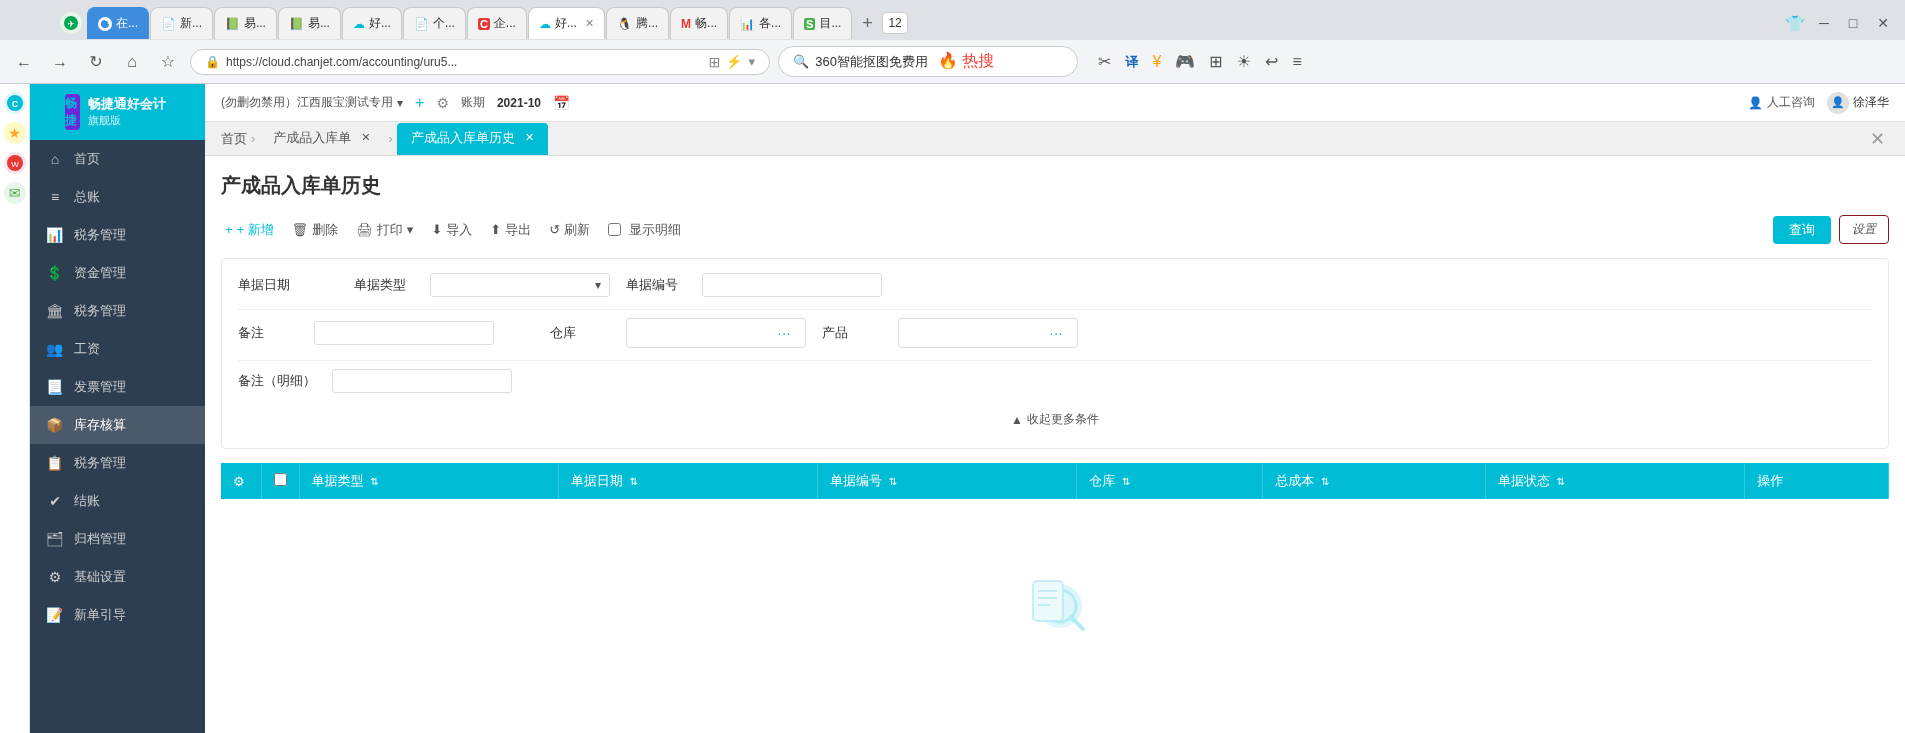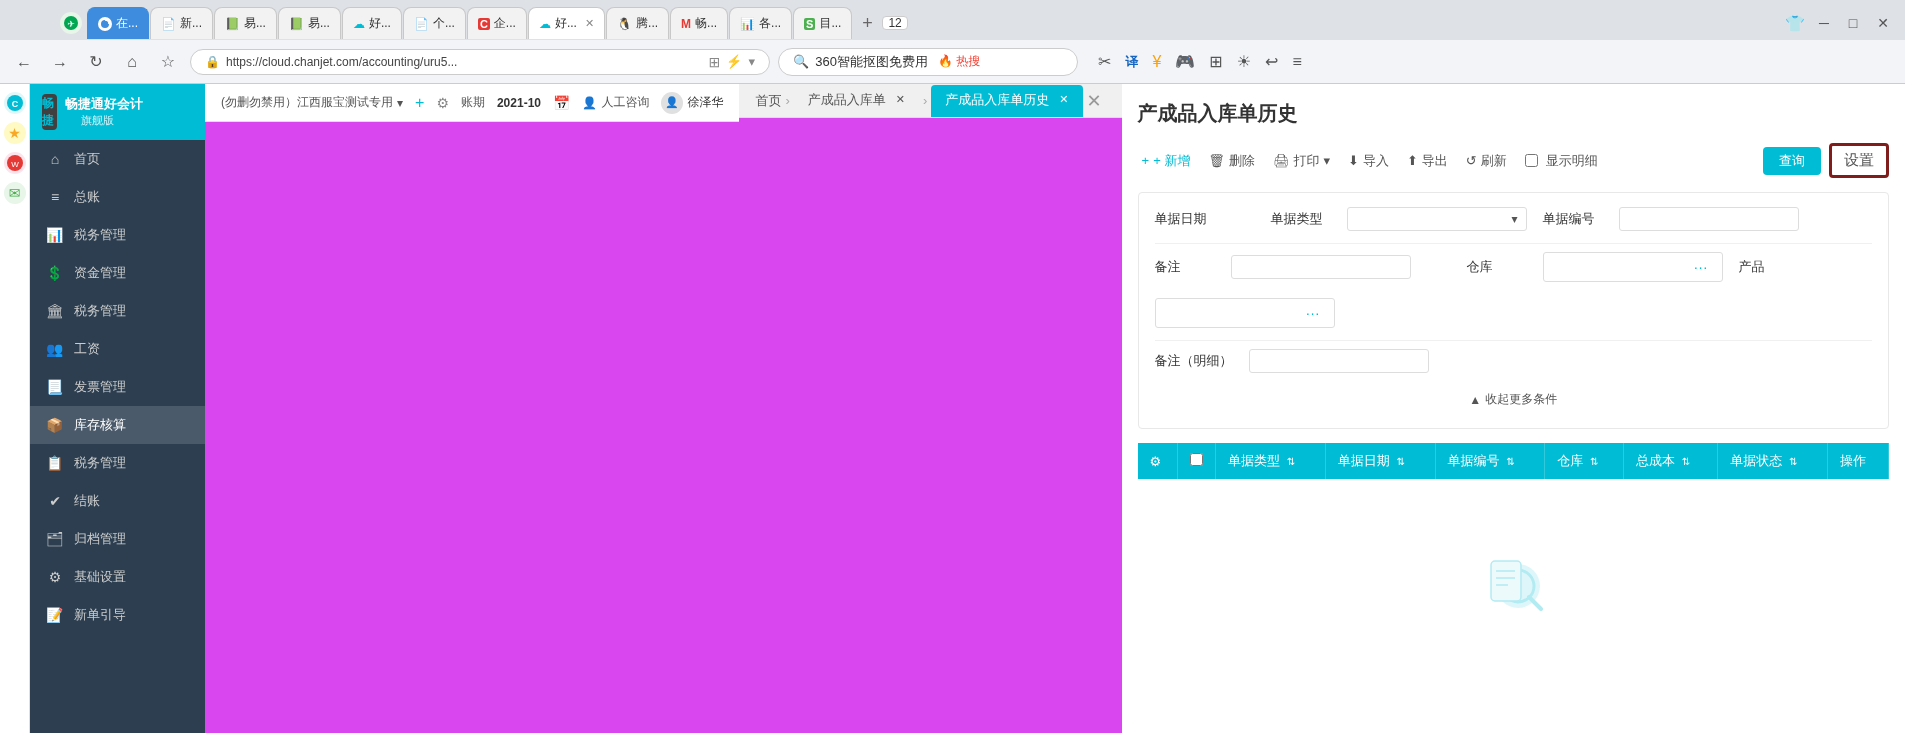--- a/index.html
+++ b/index.html
@@ -7,21 +7,21 @@
 
     
     .browser-chrome { background: #dee1e6; width: 1905px; min-height: 733px; display: flex; flex-direction: column; }
     
     
     .tab-bar { display: flex; align-items: center; background: #dee1e6; padding: 6px 0 0 60px; height: 40px; gap: 1px; overflow: hidden; }
     .tab { display: flex; align-items: center; background: #f2f2f2; border-radius: 8px 8px 0 0; padding: 0 10px; height: 32px; font-size: 12px; color: #333; white-space: nowrap; max-width: 140px; gap: 4px; cursor: pointer; border: 1px solid #c8c8c8; border-bottom: none; }
     .tab.active { background: #fff; z-index: 1; }
     .tab .tab-close { margin-left: 4px; color: #888; font-size: 11px; flex-shrink: 0; }
     .tab-new-btn { width: 28px; height: 28px; display: flex; align-items: center; justify-content: center; color: #666; font-size: 18px; cursor: pointer; }
-    .tab-count-badge { background: #fff; border: 1px solid #ccc; border-radius: 4px; padding: 0 5px; font-size: 12px; color: #333; height: 14px; display: flex; align-items: center; }
+    .tab-count-badge { background: #fff; border: 1px solid #ccc; border-radius: 4px; padding: 0 5px; font-size: 12px; color: #333; height: 22px; display: flex; align-items: center; }
     .tab-bar-controls { margin-left: auto; display: flex; align-items: center; gap: 8px; padding-right: 10px; }
     .win-btn { font-size: 14px; color: #555; cursor: pointer; padding: 2px 6px; }
 
     
     .address-bar { display: flex; align-items: center; background: #f2f4f8; padding: 4px 10px; height: 44px; gap: 8px; border-bottom: 1px solid #ccc; }
     .nav-btn { width: 28px; height: 28px; display: flex; align-items: center; justify-content: center; color: #555; cursor: pointer; font-size: 16px; border-radius: 50%; }
     .url-bar { flex: 1; background: #fff; border: 1px solid #ccc; border-radius: 20px; padding: 4px 14px; font-size: 13px; color: #333; display: flex; align-items: center; gap: 6px; max-width: 580px; }
     .url-text { flex: 1; font-size: 12px; color: #444; }
     .search-bar-360 { flex: 1; background: #fff; border: 1px solid #ccc; border-radius: 20px; padding: 4px 14px; font-size: 13px; color: #333; display: flex; align-items: center; gap: 6px; }
     .toolbar-icons { display: flex; align-items: center; gap: 6px; margin-left: 8px; }
@@ -30,30 +30,30 @@
     
     .app-layout { display: flex; flex: 1; height: calc(733px - 84px); }
 
     
     .left-icons { width: 30px; background: #fff; display: flex; flex-direction: column; align-items: center; padding-top: 8px; gap: 8px; border-right: 1px solid #e0e0e0; }
     .app-icon-small { width: 22px; height: 22px; border-radius: 50%; display: flex; align-items: center; justify-content: center; font-size: 11px; cursor: pointer; }
 
     
     .sidebar { width: 175px; background: #2c3e50; color: #fff; display: flex; flex-direction: column; }
     .sidebar-header { background: #00bcd4; padding: 10px 12px; display: flex; align-items: center; gap: 8px; }
-    .sidebar-logo { width: 15px; height: 36px; background: #404040; border-radius: 4px; display: flex; align-items: center; justify-content: center; font-size: 10px; color: #00bcd4; font-weight: bold; }
+    .sidebar-logo { width: 15px; height: 36px; background: #6d28d9; border-radius: 4px; display: flex; align-items: center; justify-content: center; font-size: 10px; color: #00bcd4; font-weight: bold; margin-left: 23px; }
     .sidebar-title { font-size: 13px; font-weight: bold; color: #fff; line-height: 1.3; }
-    .sidebar-subtitle { font-size: 11px; color: rgba(255,255,255,0.8); margin-left: 16px; }
+    .sidebar-subtitle { font-size: 11px; color: rgba(255,255,255,0.8); }
     .sidebar-menu { flex: 1; overflow-y: auto; }
     .sidebar-item { display: flex; align-items: center; padding: 10px 16px; gap: 10px; cursor: pointer; color: #ccc; font-size: 13px; }
     .sidebar-item.active { background: rgba(255,255,255,0.15); color: #fff; }
     .sidebar-item .si-icon { width: 18px; height: 18px; display: flex; align-items: center; justify-content: center; font-size: 14px; }
 
     
-    .main-content { flex: 1; background: #d946ef; display: flex; flex-direction: row; overflow: hidden; }
+    .main-content { flex: 1; background: #6d28d9; display: flex; flex-direction: column; overflow: hidden; }
 
     
     .top-bar { background: #fff; padding: 6px 16px; display: flex; align-items: center; gap: 12px; border-bottom: 1px solid #e0e0e0; height: 38px; }
     .company-select { display: flex; align-items: center; gap: 4px; color: #555; font-size: 12px; cursor: pointer; }
     .period-label { font-size: 12px; color: #555; text-align: center; }
     .period-value { font-size: 12px; color: #333; font-weight: bold; }
     .top-bar-right { margin-left: auto; display: flex; align-items: center; gap: 12px; }
     .user-service { color: #555; font-size: 12px; cursor: pointer; display: flex; align-items: center; gap: 4px; }
     .user-name { color: #333; font-size: 12px; cursor: pointer; display: flex; align-items: center; gap: 4px; }
 
@@ -65,21 +65,21 @@
     .breadcrumb-sep { color: #aaa; margin: 0 4px; }
 
     
     .page-content { flex: 1; padding: 16px; overflow-y: auto; background: #fff; }
     .page-title { font-size: 20px; color: #333; font-weight: bold; margin-bottom: 16px; }
 
     
     .action-bar { display: flex; align-items: center; gap: 10px; margin-bottom: 14px; flex-wrap: wrap; }
     .action-btn { display: flex; align-items: center; gap: 4px; font-size: 13px; color: #555; cursor: pointer; padding: 2px 4px; }
     .query-btn { background: #00bcd4; color: #fff; border: none; border-radius: 4px; padding: 5px 16px; font-size: 13px; cursor: pointer; }
-    .settings-btn { background: #fff; color: #555; border: 3px solid #7f1d1d; border-radius: 4px; padding: 5px 12px; font-size: 15px; cursor: pointer; }
+    .settings-btn { background: #fff; color: #555; border: 1px solid #7f1d1d; border-radius: 4px; padding: 5px 12px; font-size: 12px; cursor: pointer; font-style: italic; }
 
     
     .filter-area { background: #fff; border: 1px solid #e8e8e8; border-radius: 4px; padding: 14px 16px; margin-bottom: 14px; }
     .filter-row { display: flex; align-items: center; gap: 16px; margin-bottom: 12px; flex-wrap: wrap; }
     .filter-label { font-size: 13px; color: #333; min-width: 60px; }
     .filter-date-group { display: flex; align-items: center; gap: 6px; }
     .date-btn { padding: 3px 10px; border: 1px solid #ddd; border-radius: 3px; font-size: 12px; color: #555; cursor: pointer; background: #fff; }
     .date-btn.active { background: #00bcd4; color: #fff; border-color: #00bcd4; }
     .date-range { font-size: 12px; color: #888; margin-left: 4px; }
     .filter-select { display: flex; align-items: center; gap: 4px; border: 1px solid #ddd; border-radius: 3px; padding: 4px 8px; font-size: 12px; color: #555; cursor: pointer; min-width: 180px; background: #fff; }
@@ -203,21 +203,21 @@
       <span style="color:#4caf50;font-size:12px;">🔒</span>
       <span class="url-text">https://cloud.chanjet.com/accounting/uru5...</span>
       <span style="color:#888;font-size:14px;">⊞</span>
       <span style="color:#888;">⚡</span>
       <span style="color:#888;">▾</span>
     </div>
 
     <div class="search-bar-360" style="max-width:300px;">
       <span style="color:#888;">🔍</span>
       <span>360智能抠图免费用</span>
-      <span style="color:#f44336;font-size:12px;margin-left:4px;">🔥 热搜</span>
+      <span style="color:#f44336;font-size:16px;margin-left:4px;">🔥 热搜</span>
     </div>
 
     <div class="toolbar-icons">
       <span class="toolbar-icon">✂</span>
       <span class="toolbar-icon" style="color:#1565c0;font-size:13px;font-weight:bold;">译</span>
       <span class="toolbar-icon" style="color:#ffa000;">¥</span>
       <span class="toolbar-icon" style="color:#8e24aa;">🎮</span>
       <span class="toolbar-icon">⊞</span>
       <span class="toolbar-icon">☀</span>
       <span class="toolbar-icon">↩</span>

